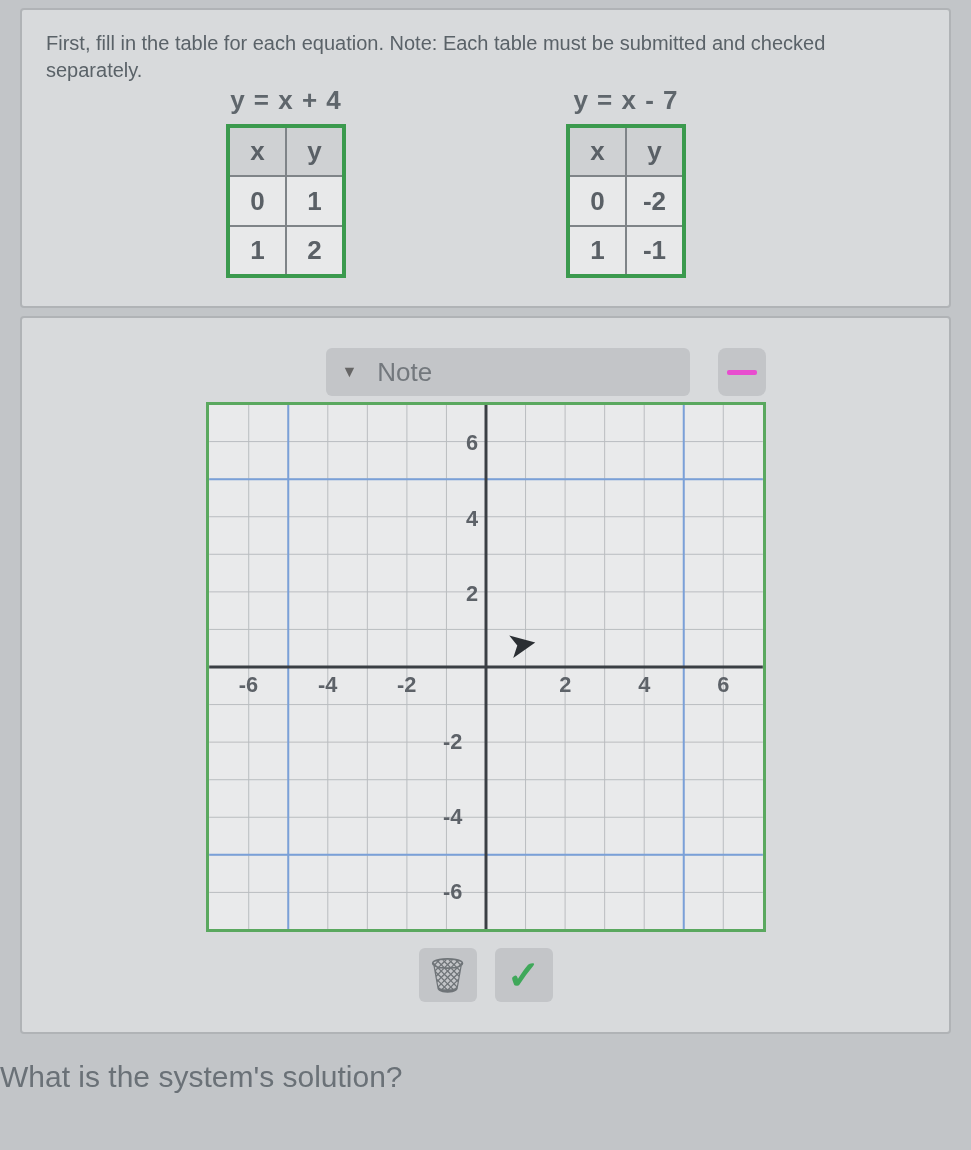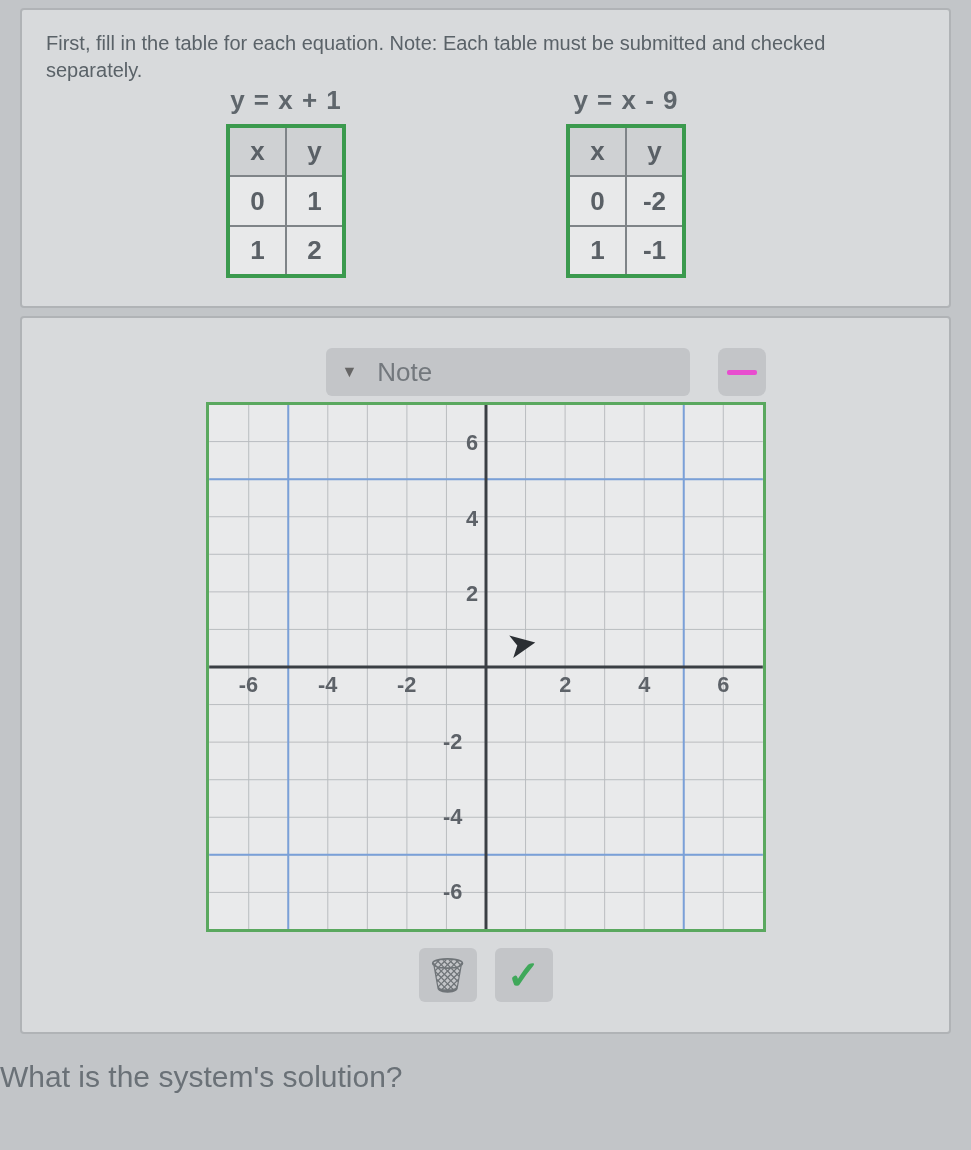--- a/index.html
+++ b/index.html
@@ -141,40 +141,40 @@
       fill: #5d6268;
     }
   </style>
 </head>
 <body>
 
 <div class="card card-top">
   <p class="instructions">First, fill in the table for each equation. Note: Each table must be submitted and checked separately.</p>
   <div class="tables-row">
     <div class="tbl-wrap">
-      <div class="eq-label">y = x + 1</div>
+      <div class="eq-label">y = x + 4</div>
       <table class="vt">
         <tbody>
             <tr>
           <td>x</td>
           <td>y</td>
         </tr>
         <tr>
           <td>0</td>
           <td>1</td>
         </tr>
         <tr>
           <td>1</td>
           <td>2</td>
         </tr>
       </tbody>
         </table>
     </div>
     <div class="tbl-wrap">
-      <div class="eq-label">y = x - 9</div>
+      <div class="eq-label">y = x - 7</div>
       <table class="vt">
         <tbody>
             <tr>
           <td>x</td>
           <td>y</td>
         </tr>
         <tr>
           <td>0</td>
           <td>-2</td>
         </tr>

